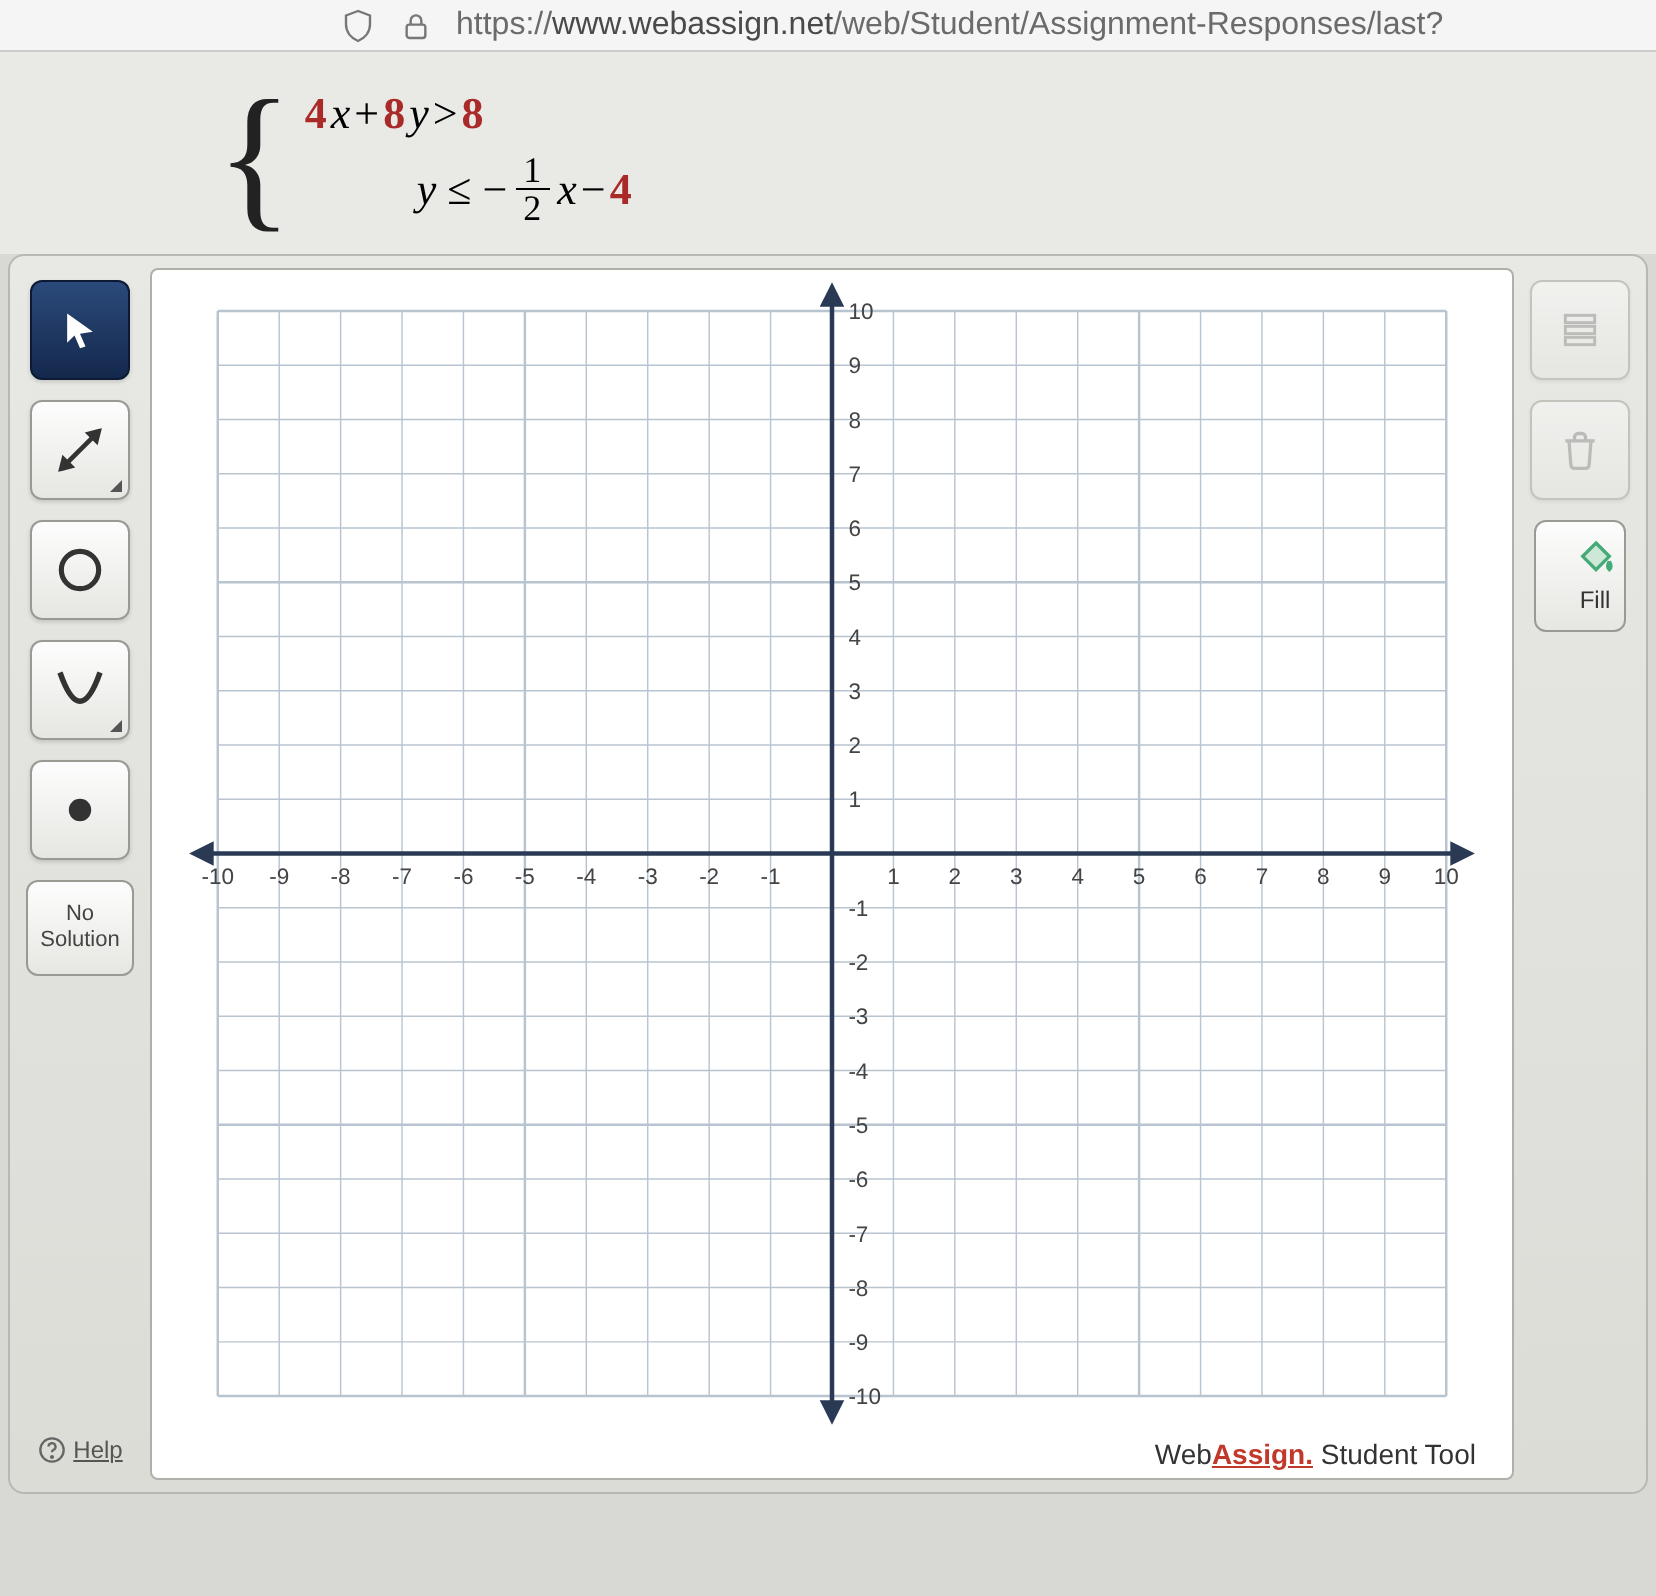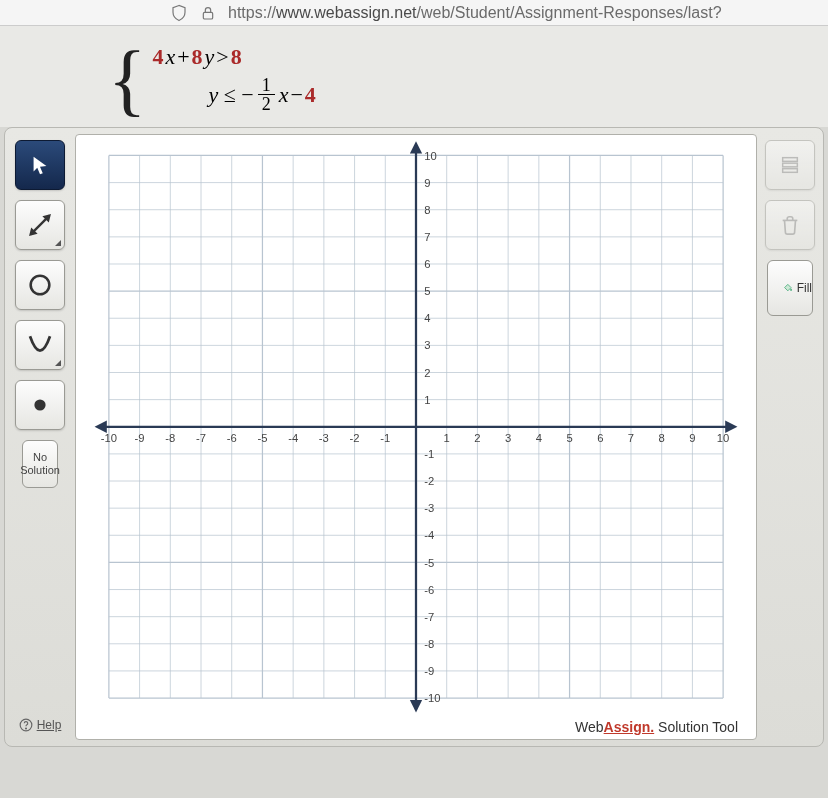--- a/index.html
+++ b/index.html
@@ -66,34 +66,34 @@
     box-shadow: 0 1px 2px rgba(0,0,0,0.15);
     position: relative;
   }
   .tool-btn.selected {
     background: linear-gradient(#2b4a7a, #14284c);
     border-color: #0d1a33;
   }
   .tool-btn.disabled { opacity: 0.45; cursor: default; }
   .tool-btn .corner { position: absolute; right: 3px; bottom: 3px; width: 0; height: 0; border-left: 6px solid transparent; border-bottom: 6px solid #555; }
   .no-solution {
-    width: 36px; height: 48px;
+    width: 54px; height: 48px;
     background: linear-gradient(#fdfdfd, #e6e6e2);
     border: 1px solid #9a9a94;
     border-radius: 6px;
     display: flex; align-items: center; justify-content: center;
     text-align: center; font-size: 11px; line-height: 1.15; color: #444;
     cursor: pointer;
   }
   .fill-btn {
     width: 46px; height: 56px;
     background: linear-gradient(#fdfdfd, #e6e6e2);
     border: 1px solid #9a9a94;
     border-radius: 6px;
-    display: flex; flex-direction: row; align-items: center; justify-content: center;
+    display: flex; flex-direction: column; align-items: center; justify-content: center;
     gap: 4px; font-size: 12px; color: #333;
     cursor: pointer;
     padding-left: 15px;
   }
   .help-link {
     margin-top: auto;
     margin-bottom: 8px;
     font-size: 12px;
     color: #555;
     text-decoration: underline;
@@ -291,21 +291,21 @@
         <text x="328" y="209.5" font-size="11" fill="#444" text-anchor="start">3</text>
         <text x="328" y="183" font-size="11" fill="#444" text-anchor="start">4</text>
         <text x="328" y="156.5" font-size="11" fill="#444" text-anchor="start">5</text>
         <text x="328" y="130" font-size="11" fill="#444" text-anchor="start">6</text>
         <text x="328" y="103.5" font-size="11" fill="#444" text-anchor="start">7</text>
         <text x="328" y="77" font-size="11" fill="#444" text-anchor="start">8</text>
         <text x="328" y="50.5" font-size="11" fill="#444" text-anchor="start">9</text>
         <text x="328" y="24" font-size="11" fill="#444" text-anchor="start">10</text>
       </svg>
     <div class="footer">
-      <span class="wa1">Web</span><span class="wa2">Assign.</span><span> Solution Tool</span>
+      <span class="wa1">Web</span><span class="wa2">Assign.</span><span> Student Tool</span>
     </div>
   </div>
 
   <div class="right-tools">
     <div class="tool-btn disabled">
       <svg width="22" height="22" viewBox="0 0 24 24" fill="none" stroke="#888" stroke-width="1.6">
           <rect x="4" y="4" width="16" height="4"></rect>
           <rect x="4" y="10" width="16" height="4"></rect>
           <rect x="4" y="16" width="16" height="4"></rect>
         </svg>

